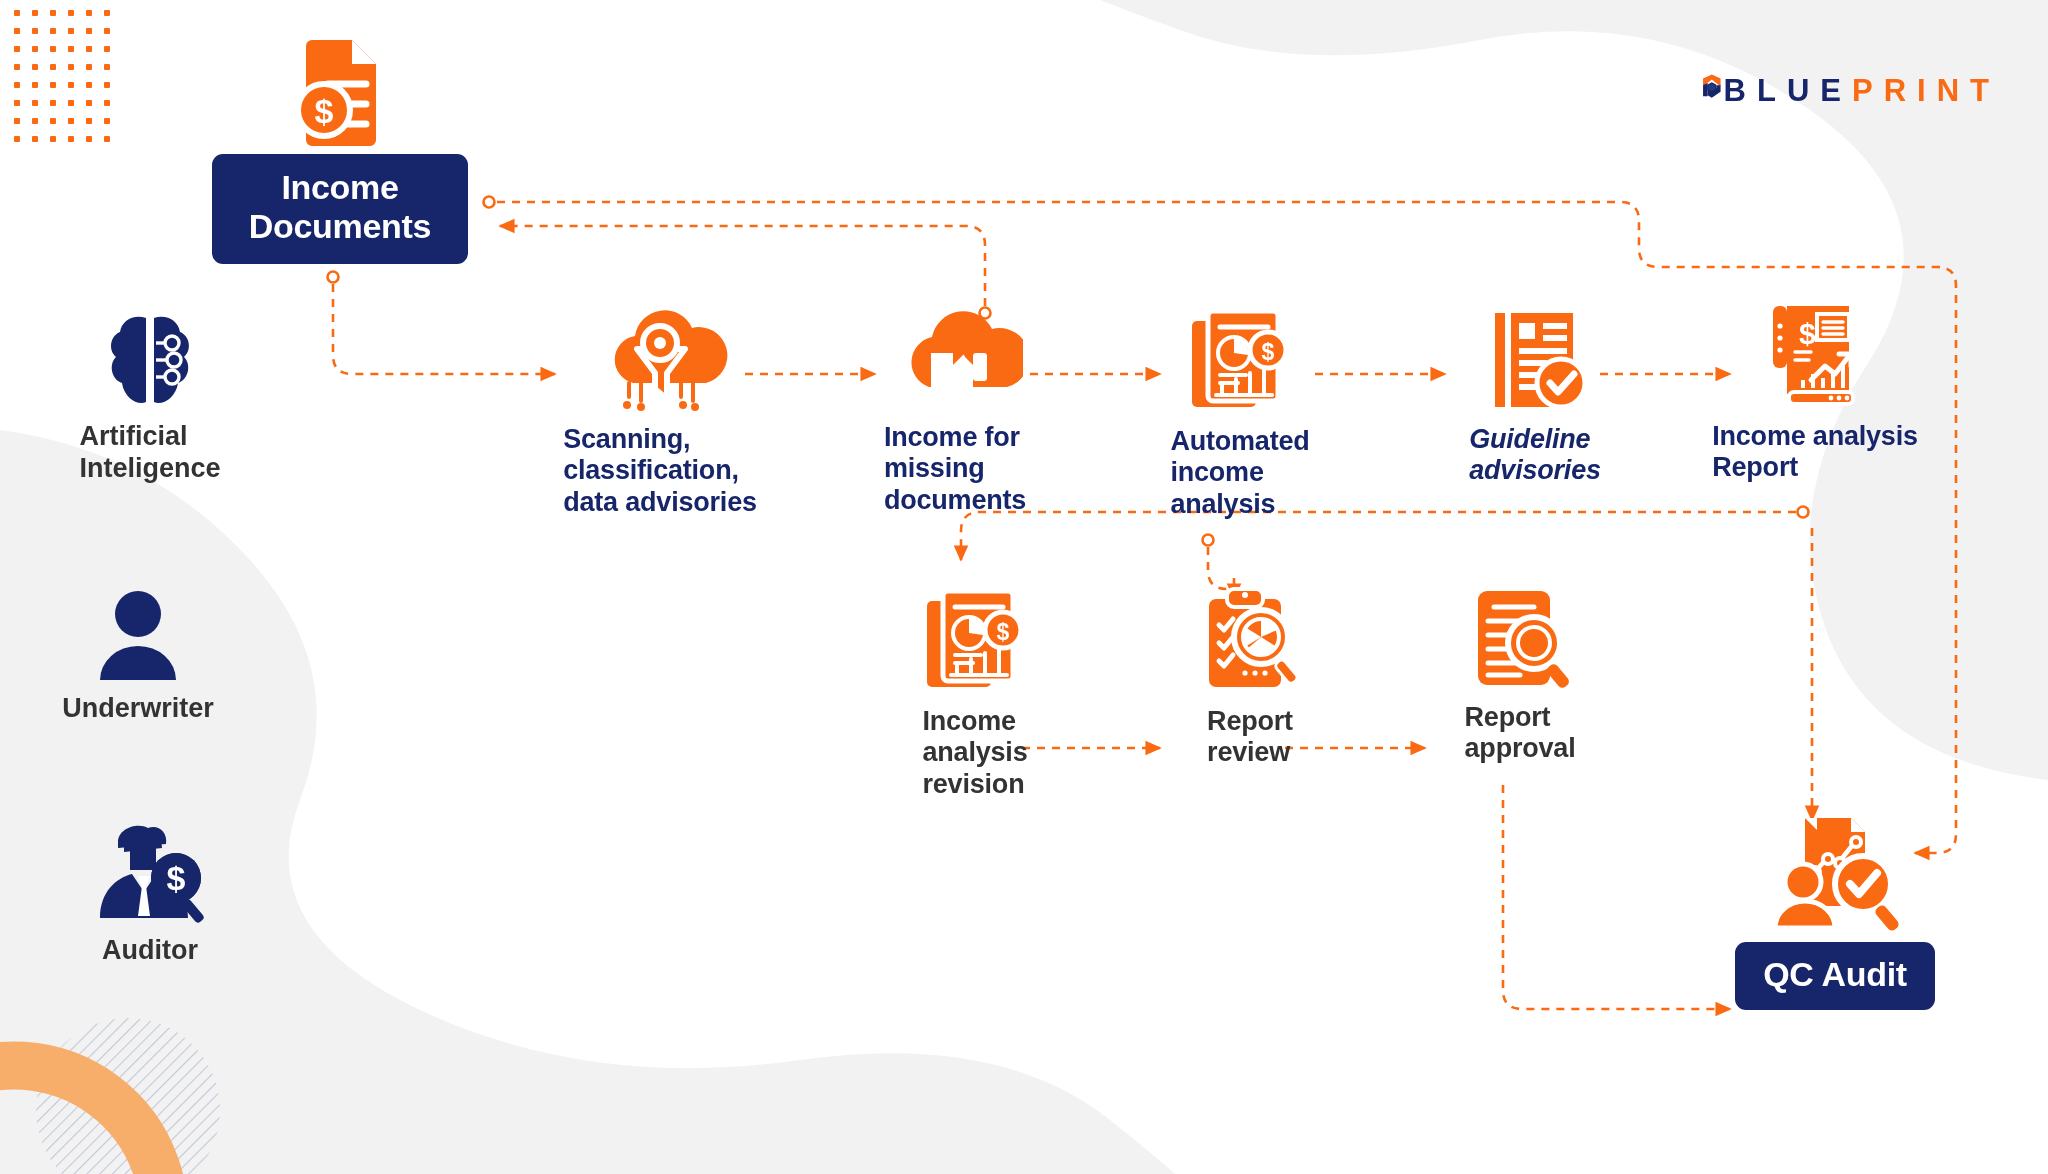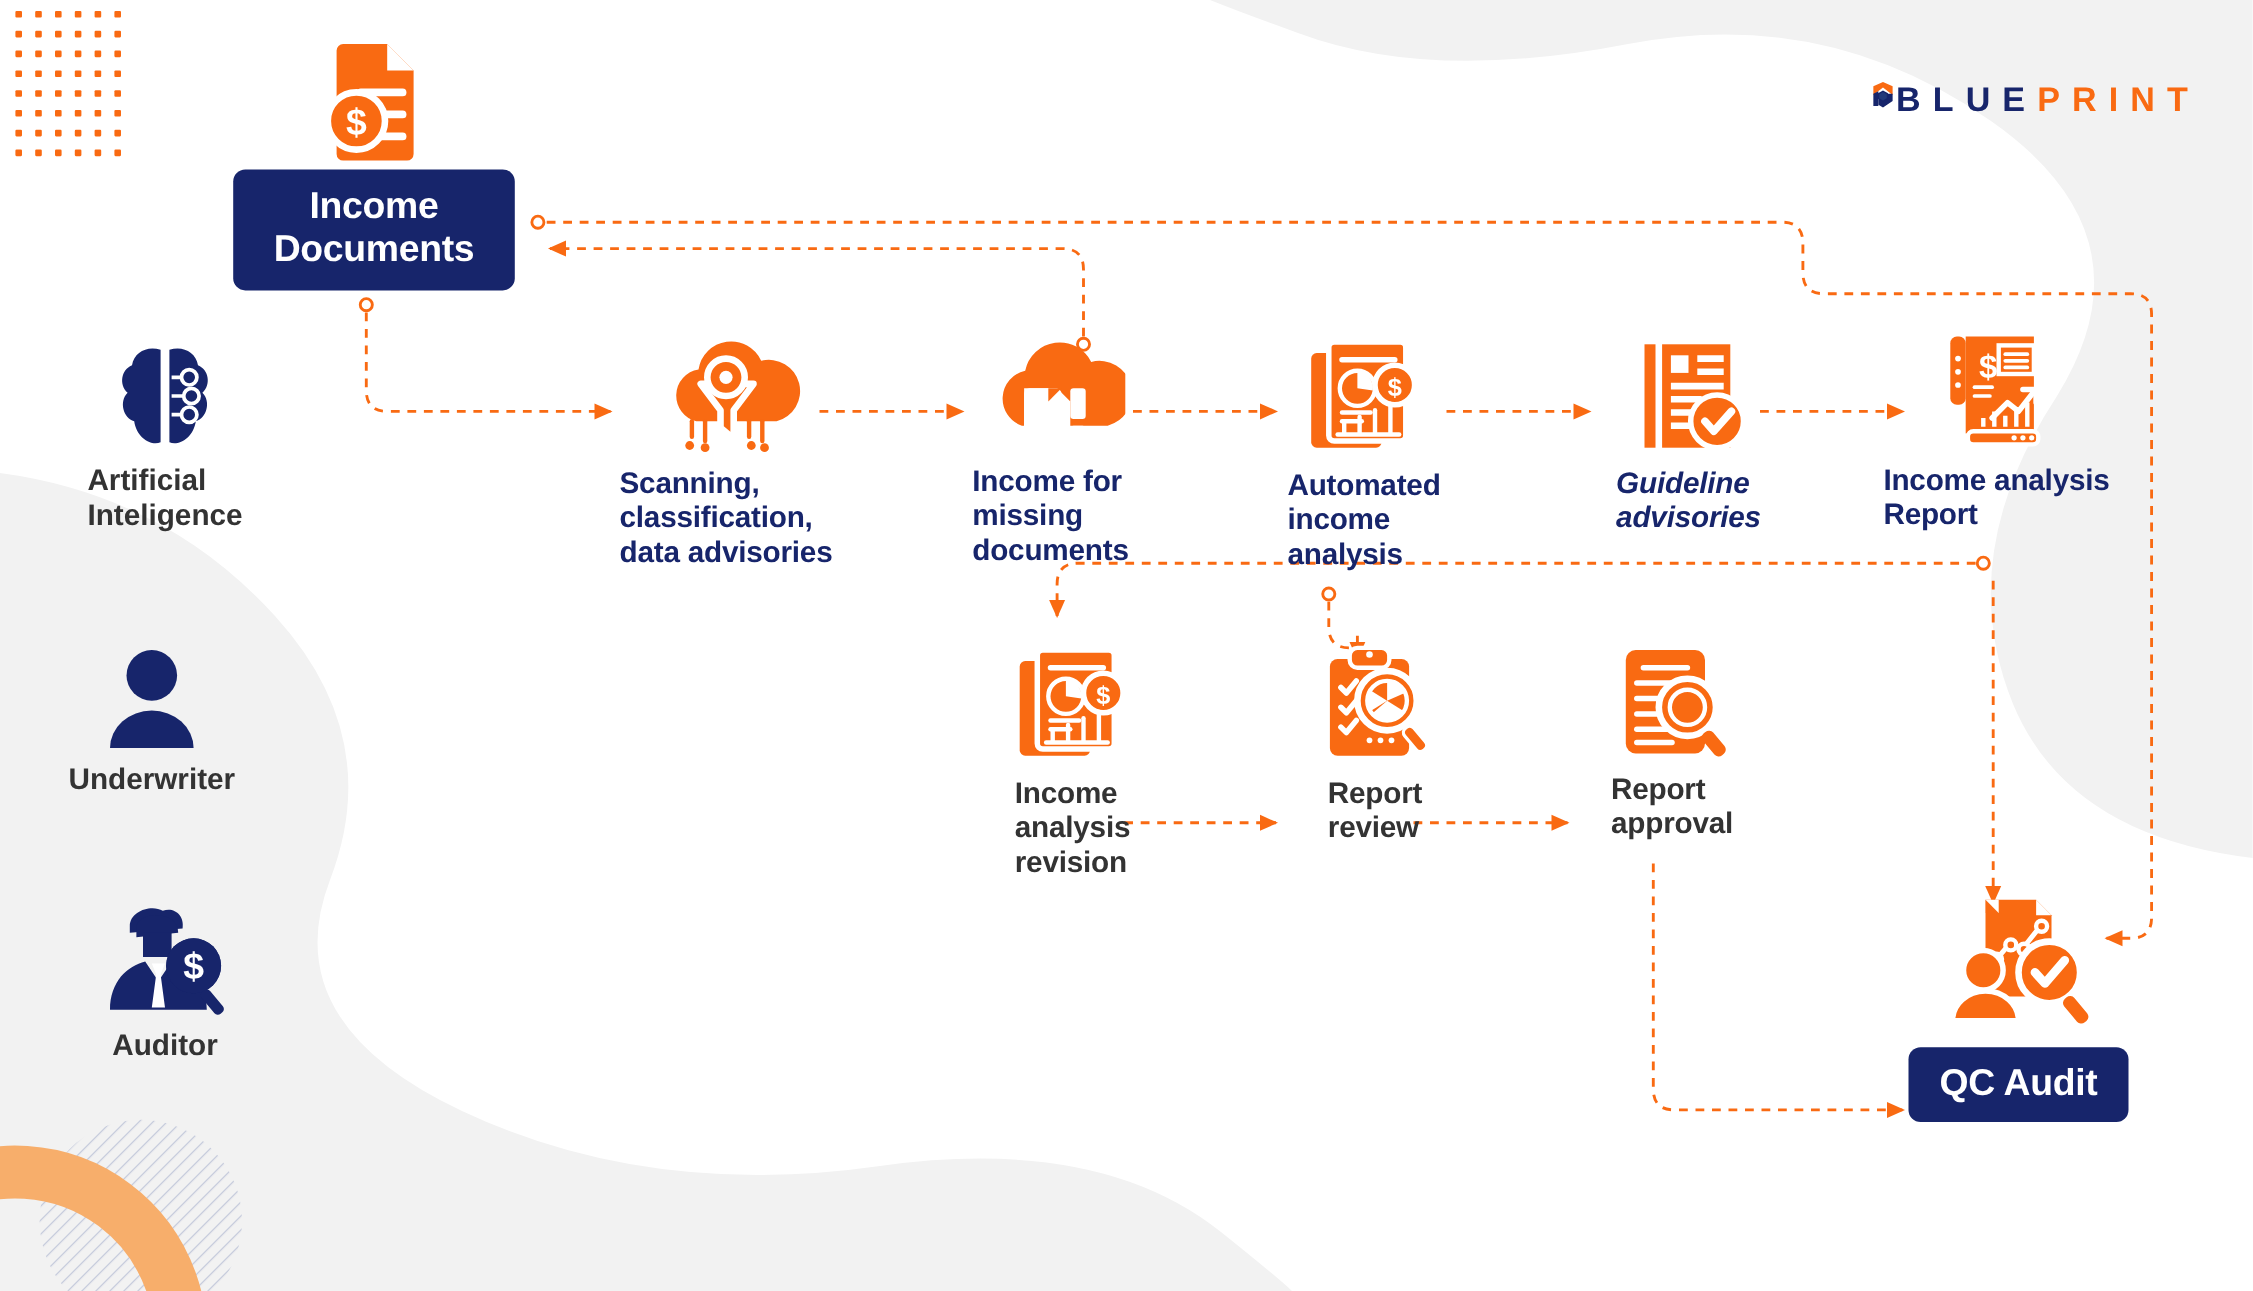--- a/index.html
+++ b/index.html
@@ -490,16 +490,16 @@
           <circle cx="71" cy="53" r="5"></circle>
             <circle cx="87" cy="32" r="5"></circle>
         </g>
         <circle cx="34" cy="72" r="18" fill="#F96A12" stroke="#ffffff" stroke-width="5"></circle>
         <path d="M6 118 A30 27 0 0 1 66 118 Z" fill="#F96A12" stroke="#ffffff" stroke-width="5"></path>
         <circle cx="94" cy="74" r="28" fill="#F96A12" stroke="#ffffff" stroke-width="6"></circle>
         <path d="M81 74 l9 10 l18 -21" fill="none" stroke="#ffffff" stroke-width="8" stroke-linecap="round" stroke-linejoin="round"></path>
         <rect x="112" y="94" width="12" height="28" rx="5" fill="#F96A12" transform="rotate(-40 118 108)"></rect>
       </svg>
     </div>
-    <div class="badge" style="width:200px; padding:13px 8px 16px; font-size:34px; margin-top:18px;">QC Audit</div>
+    <div class="badge" style="width:200px; padding:13px 8px 16px; font-size:34px; margin-top:8px;">QC Audit</div>
   </div>
 
 </div>
 
 </body></html>

